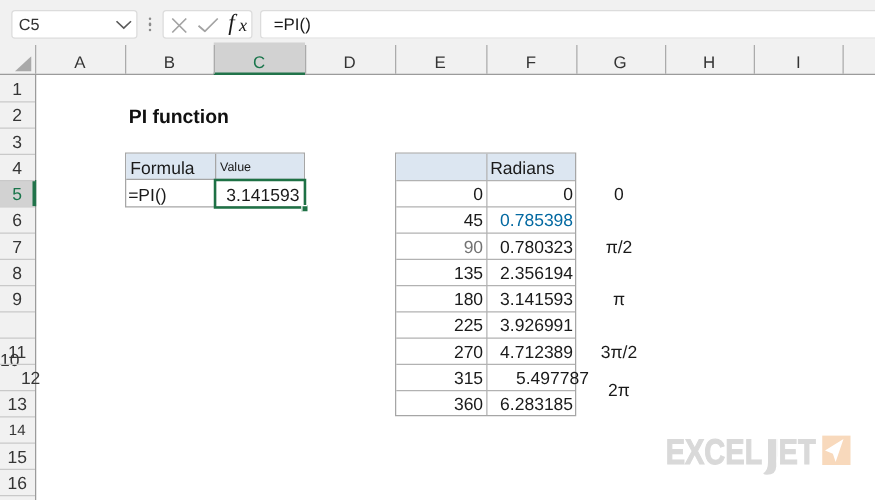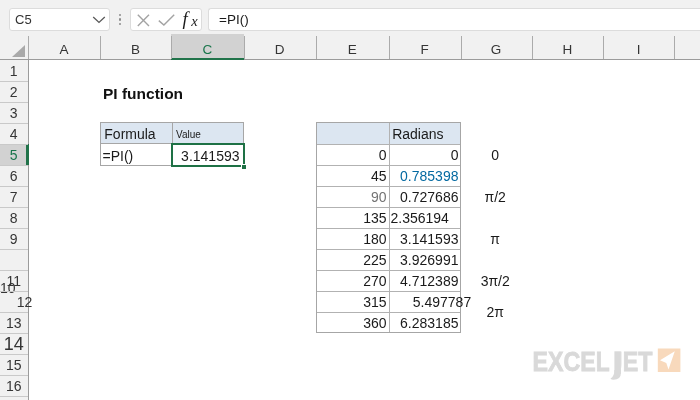--- a/index.html
+++ b/index.html
@@ -95,21 +95,21 @@
     <div class="abs" style="left:0;top:227.7px;width:27.5px;height:21px;line-height:22.8px;text-align:center;font-size:14px;color:#353535;">9</div>
     <div class="abs" style="left:0;top:269.7px;width:28px;height:1px;background:#c9c9c9;"></div>
     <div class="abs" style="left:0;top:248.7px;width:14px;height:21px;line-height:22.8px;text-align:center;font-size:14px;color:#353535;margin-top:28px;">10</div>
     <div class="abs" style="left:0;top:290.7px;width:28px;height:1px;background:#c9c9c9;"></div>
     <div class="abs" style="left:0;top:269.7px;width:27.5px;height:21px;line-height:22.8px;text-align:center;font-size:14px;color:#353535;">11</div>
     <div class="abs" style="left:0;top:311.7px;width:28px;height:1px;background:#c9c9c9;"></div>
     <div class="abs" style="left:0;top:290.7px;width:49px;height:21px;line-height:22.8px;text-align:center;font-size:14px;color:#353535;">12</div>
     <div class="abs" style="left:0;top:332.7px;width:28px;height:1px;background:#c9c9c9;"></div>
     <div class="abs" style="left:0;top:311.7px;width:27.5px;height:21px;line-height:22.8px;text-align:center;font-size:14px;color:#353535;">13</div>
     <div class="abs" style="left:0;top:353.7px;width:28px;height:1px;background:#c9c9c9;"></div>
-    <div class="abs" style="left:0;top:332.7px;width:27.5px;height:21px;line-height:22.8px;text-align:center;font-size:18px;color:#353535;">14</div>
+    <div class="abs" style="left:0;top:332.7px;width:27.5px;height:21px;line-height:22.8px;text-align:center;font-size:12px;color:#353535;">14</div>
     <div class="abs" style="left:0;top:374.7px;width:28px;height:1px;background:#c9c9c9;"></div>
     <div class="abs" style="left:0;top:353.7px;width:27.5px;height:21px;line-height:22.8px;text-align:center;font-size:14px;color:#353535;">15</div>
     <div class="abs" style="left:0;top:395.7px;width:28px;height:1px;background:#c9c9c9;"></div>
     <div class="abs" style="left:0;top:374.7px;width:27.5px;height:21px;line-height:22.8px;text-align:center;font-size:14px;color:#353535;">16</div>
   </div>
 
 <div class="abs" style="left:103px;top:84.8px;font-size:15.5px;font-weight:bold;color:#111;">PI function</div>
 
 <div class="abs" style="left:100px;top:122.3px;width:144.1px;height:43.4px;border:1px solid #a6a6a6;">
   <div style="position:absolute;left:0;top:0;width:100%;height:21.2px;background:#dce6f1;border-bottom:1px solid #a6a6a6;"></div>
@@ -129,24 +129,24 @@
   <div style="position:absolute;left:75px;top:0;height:21.2px;line-height:23px;font-size:14px;color:#1a1a1a;">Radians</div>
   <div id="rt">
       <div style="position:absolute;left:0;top:21.2px;width:143.2px;height:1px;background:#b2b2b2;"></div>
       <div style="position:absolute;left:0;top:22.2px;width:69.3px;height:20px;line-height:21.5px;font-size:14px;color:#1a1a1a;text-align:right;">0</div>
       <div style="position:absolute;left:73.3px;top:22.2px;width:68px;height:20px;line-height:21.5px;font-size:14px;color:#1a1a1a;text-align:right;">0</div>
       <div style="position:absolute;left:0;top:42.2px;width:143.2px;height:1px;background:#b2b2b2;"></div>
       <div style="position:absolute;left:0;top:43.2px;width:69.3px;height:20px;line-height:21.5px;font-size:14px;color:#1a1a1a;text-align:right;">45</div>
       <div style="position:absolute;left:73.3px;top:43.2px;width:68px;height:20px;line-height:21.5px;font-size:14px;color:#0369a1;text-align:right;">0.785398</div>
       <div style="position:absolute;left:0;top:63.2px;width:143.2px;height:1px;background:#b2b2b2;"></div>
       <div style="position:absolute;left:0;top:64.2px;width:69.3px;height:20px;line-height:21.5px;font-size:14px;color:#737373;text-align:right;">90</div>
-      <div style="position:absolute;left:73.3px;top:64.2px;width:68px;height:20px;line-height:21.5px;font-size:14px;color:#1a1a1a;text-align:right;">0.727686</div>
+      <div style="position:absolute;left:73.3px;top:64.2px;width:68px;height:20px;line-height:21.5px;font-size:14px;color:#1a1a1a;text-align:right;">0.780323</div>
       <div style="position:absolute;left:0;top:84.2px;width:143.2px;height:1px;background:#b2b2b2;"></div>
       <div style="position:absolute;left:0;top:85.2px;width:69.3px;height:20px;line-height:21.5px;font-size:14px;color:#1a1a1a;text-align:right;">135</div>
-      <div style="position:absolute;left:73.3px;top:85.2px;width:68px;height:20px;line-height:21.5px;font-size:14px;color:#1a1a1a;text-align:left;">2.356194</div>
+      <div style="position:absolute;left:73.3px;top:85.2px;width:68px;height:20px;line-height:21.5px;font-size:14px;color:#1a1a1a;text-align:right;">2.356194</div>
       <div style="position:absolute;left:0;top:105.2px;width:143.2px;height:1px;background:#b2b2b2;"></div>
       <div style="position:absolute;left:0;top:106.2px;width:69.3px;height:20px;line-height:21.5px;font-size:14px;color:#1a1a1a;text-align:right;">180</div>
       <div style="position:absolute;left:73.3px;top:106.2px;width:68px;height:20px;line-height:21.5px;font-size:14px;color:#1a1a1a;text-align:right;">3.141593</div>
       <div style="position:absolute;left:0;top:126.2px;width:143.2px;height:1px;background:#b2b2b2;"></div>
       <div style="position:absolute;left:0;top:127.2px;width:69.3px;height:20px;line-height:21.5px;font-size:14px;color:#1a1a1a;text-align:right;">225</div>
       <div style="position:absolute;left:73.3px;top:127.2px;width:68px;height:20px;line-height:21.5px;font-size:14px;color:#1a1a1a;text-align:right;">3.926991</div>
       <div style="position:absolute;left:0;top:147.2px;width:143.2px;height:1px;background:#b2b2b2;"></div>
       <div style="position:absolute;left:0;top:148.2px;width:69.3px;height:20px;line-height:21.5px;font-size:14px;color:#1a1a1a;text-align:right;">270</div>
       <div style="position:absolute;left:73.3px;top:148.2px;width:68px;height:20px;line-height:21.5px;font-size:14px;color:#1a1a1a;text-align:right;">4.712389</div>
       <div style="position:absolute;left:0;top:168.2px;width:143.2px;height:1px;background:#b2b2b2;"></div>

